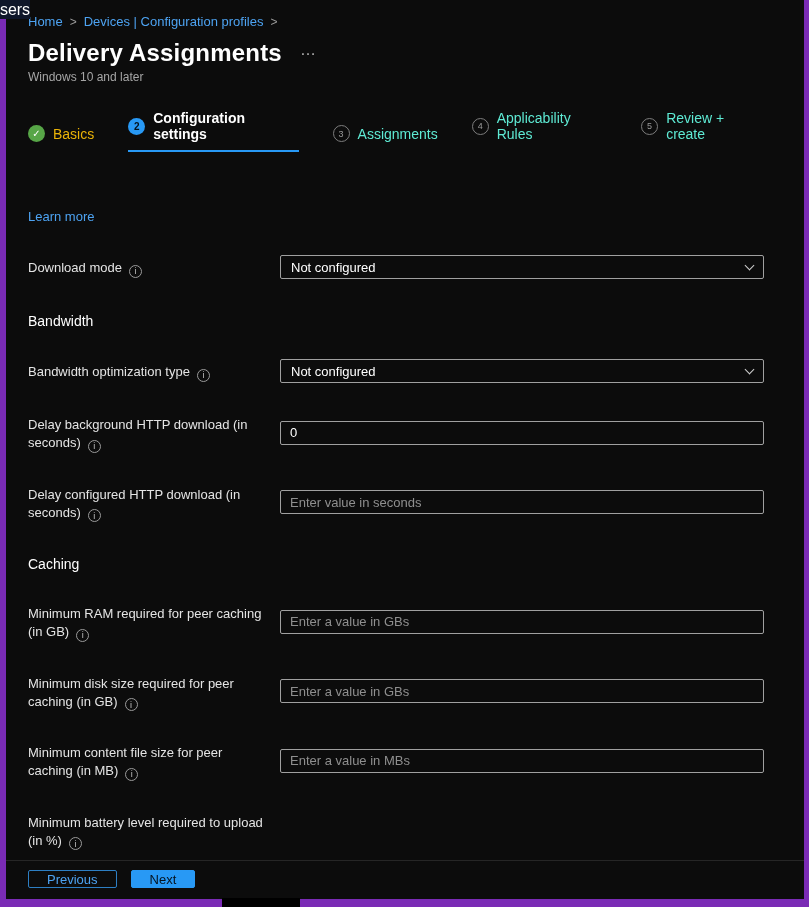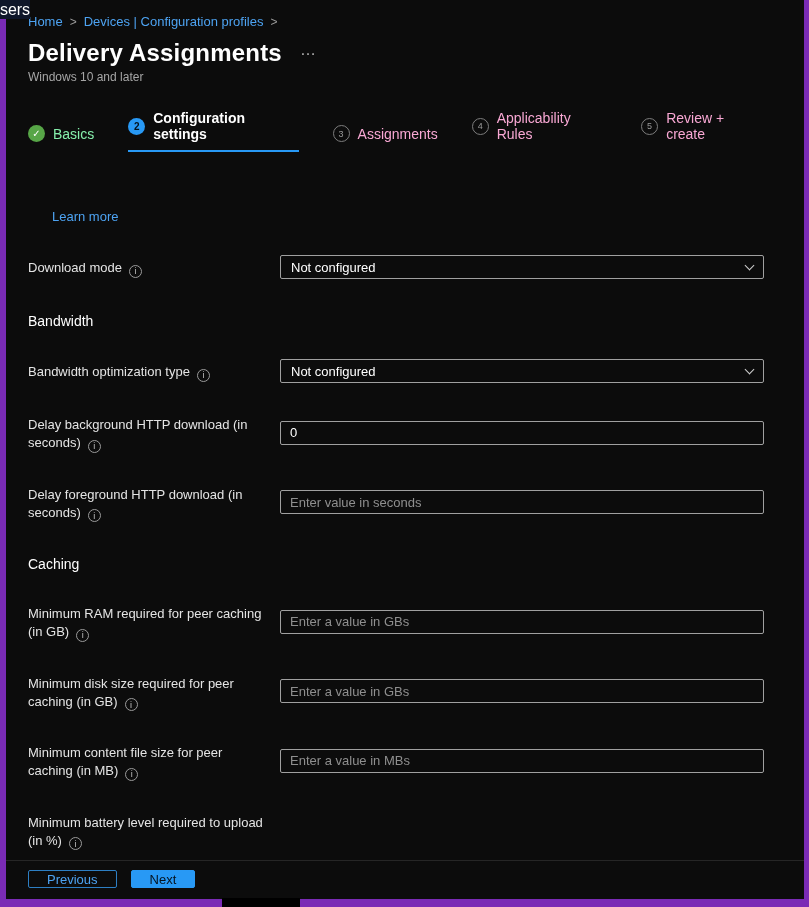--- a/index.html
+++ b/index.html
@@ -29,26 +29,26 @@
 
   
   .steps { margin-top:26px; display:flex; align-items:flex-end; gap:34px; border-bottom:1px solid transparent; }
   .step { display:flex; align-items:center; gap:8px; padding-bottom:8px; border-bottom:2px solid transparent; cursor:pointer; }
   .step.active { border-bottom-color:#2899f5; }
   .step-circle { width:17px; height:17px; border-radius:50%; display:flex; align-items:center; justify-content:center;
     font-size:10px; flex:0 0 auto; }
   .step-circle.done { background:#57a647; color:#fff; font-size:10px; }
   .step-circle.current { background:#2899f5; color:#05111c; font-weight:bold; }
   .step-circle.todo { border:1px solid #7d7d7d; color:#9a9a9a; font-size:9px; }
-  .step-label { font-size:14px; color:#f9a8d4; }
-  .step.done-step .step-label { color:#86efac; }
+  .step-label { font-size:14px; color:#5eead4; }
+  .step.done-step .step-label { color:#eab308; }
   .step.active .step-label { color:#fff; font-weight:bold; }
 
   
-  .learn-more { display:inline-block; margin-top:56px; color:#4da3f2; font-size:13px; cursor:pointer;margin-left:24px; }
+  .learn-more { display:inline-block; margin-top:56px; color:#4da3f2; font-size:13px; cursor:pointer; }
 
   .row { display:flex; align-items:center; margin-top:30px; }
   .row .label { width:252px; padding-right:14px; font-size:13px; line-height:18px; color:#e4e4e4; padding-top:3px; }
   .info { display:inline-flex; align-items:center; justify-content:center; width:13px; height:13px;
     border:1px solid #9a9a9a; border-radius:50%; font-size:9px; color:#c2c2c2; margin-left:7px;
     vertical-align:-2px; cursor:default; font-style:normal; }
   .field { flex:1; }
 
   .selectbox { width:100%; height:24px; border:1px solid #a0a0a0; border-radius:2px; background:transparent;
     display:flex; align-items:center; justify-content:space-between; padding:4px 10px; cursor:pointer; }
@@ -157,21 +157,21 @@
           <span>Delay background HTTP download (in seconds)</span><span class="info">i</span>
         </div>
         <div class="field">
           <input class="textbox" type="text" value="0" style="">
         </div>
       </div>
 
       
       <div class="row">
         <div class="label">
-          <span>Delay foreground HTTP download (in seconds)</span><span class="info">i</span>
+          <span>Delay configured HTTP download (in seconds)</span><span class="info">i</span>
         </div>
         <div class="field">
           <input class="textbox" type="text" placeholder="Enter value in seconds" style="">
         </div>
       </div>
 
       
       <div class="section-title">Caching</div>
 
       

